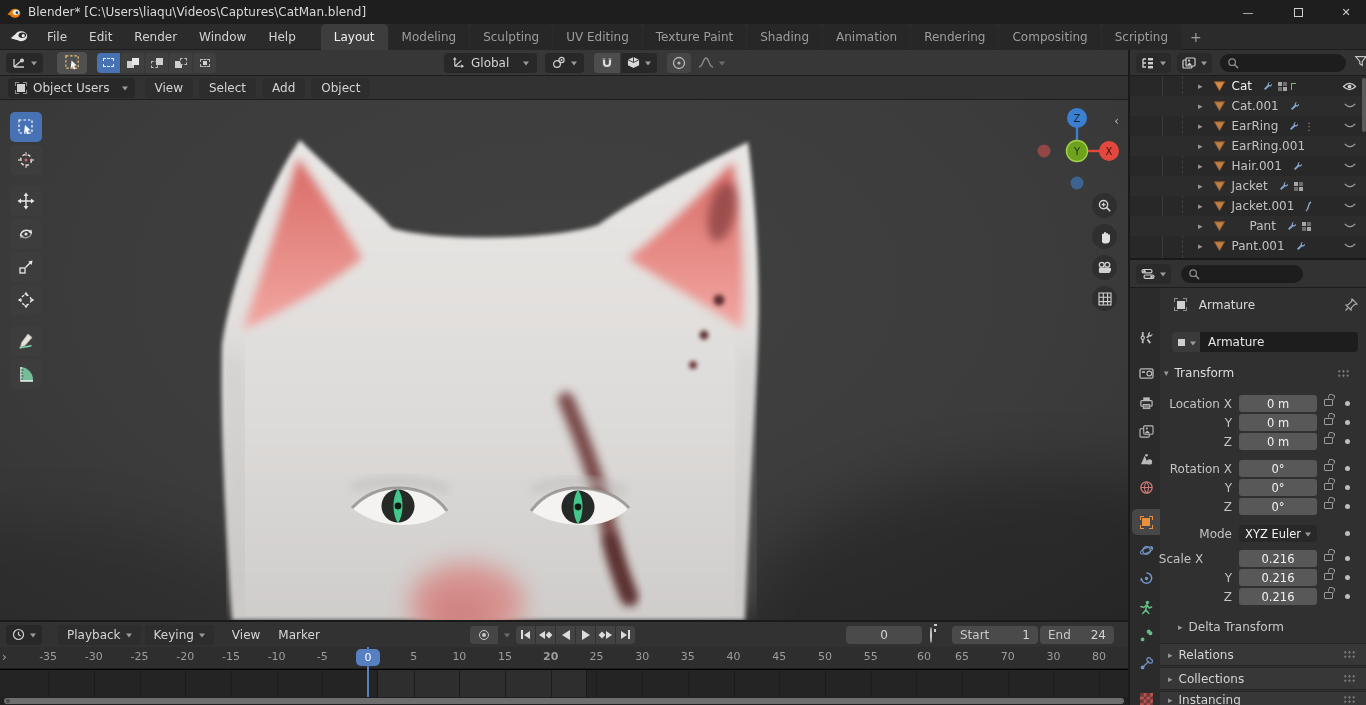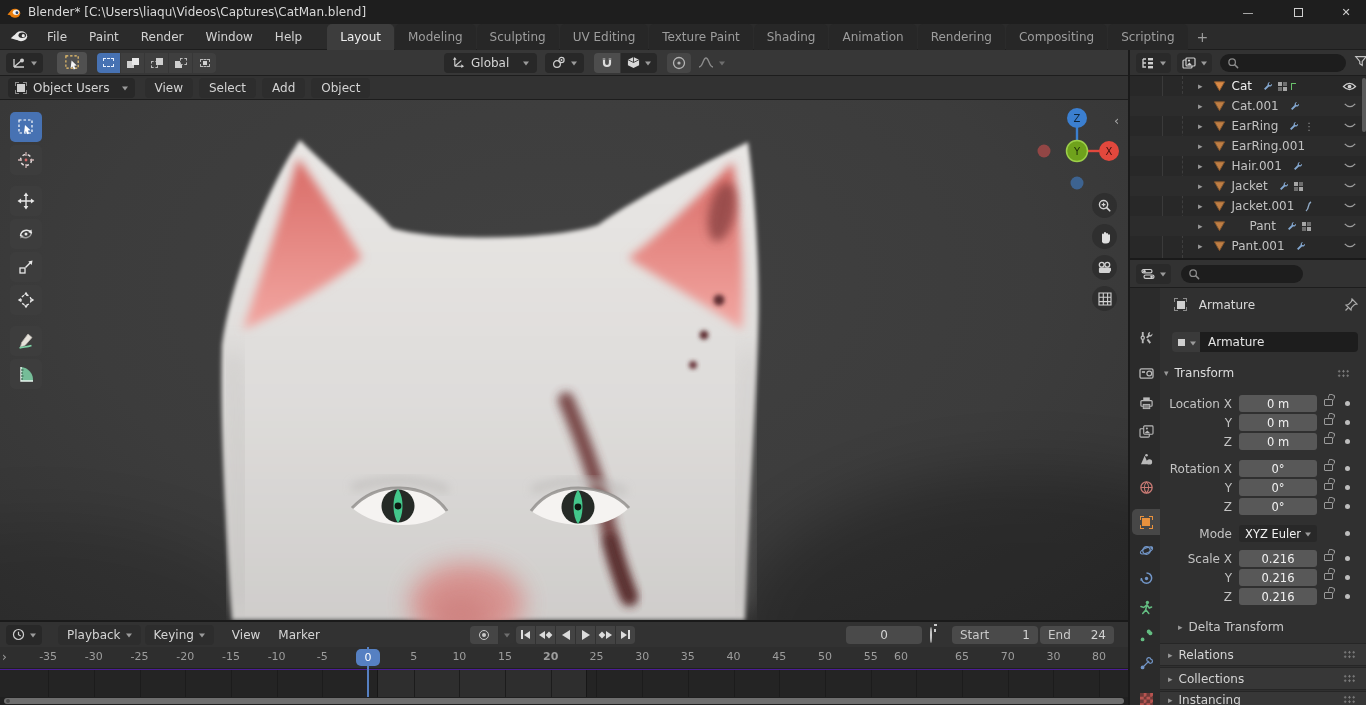--- a/index.html
+++ b/index.html
@@ -1,18 +1,18 @@
 <!DOCTYPE html>
 <html><head>
 <meta charset="utf-8">
 <style>
   *{box-sizing:border-box}
   html,body{margin:0;padding:0;background:#141414}
   body{font-family:"DejaVu Sans","Liberation Sans",sans-serif;-webkit-font-smoothing:antialiased}
-  #app{position:relative;width:1366px;height:705px;background:#4c1d95;color:#d6d6d6;font-size:12px;overflow:hidden;user-select:none}
+  #app{position:relative;width:1366px;height:705px;background:#000000;color:#d6d6d6;font-size:12px;overflow:hidden;user-select:none}
   .abs{position:absolute}
   .row{display:flex;align-items:center}
   .nw{white-space:nowrap}
   .btn{background:#282828;border-radius:4px;display:inline-flex;align-items:center;justify-content:center;color:#d4d4d4;white-space:nowrap}
   .caret{width:0;height:0;border:3.5px solid transparent;border-top:4.5px solid #9b9b9b;margin-left:5px;transform:translateY(2.5px)}
   .caret.dim{border-top-color:#6e6e6e}
   
   .titlebar{position:absolute;left:0;top:0;width:1366px;height:24px;background:#1e1e1e;display:flex;align-items:center;padding:0 6px;color:#d9d9d9}
   .winbtn{position:absolute;top:0;height:24px;width:40px;display:flex;align-items:center;justify-content:center;color:#cfcfcf;font-size:11px}
   .maxbox{width:9px;height:9px;border:1px solid #cfcfcf}
@@ -109,21 +109,21 @@
   <div class="topbar">
     <span style="padding:0 8px 0 10px">
       <svg width="18" height="14" viewBox="0 0 22 16">
         <path d="M1 12 C5 7 10 5 16 4 L8 14z" fill="#e9e9e9"></path>
         <ellipse cx="13.5" cy="9.5" rx="7.5" ry="6" fill="#e9e9e9"></ellipse>
         <ellipse cx="15" cy="8.2" rx="4.6" ry="3.4" fill="#2b2b2b"></ellipse>
         <circle cx="16.2" cy="8.8" r="1.9" fill="#e9e9e9"></circle>
       </svg>
     </span>
     <span class="menu-item">File</span>
-    <span class="menu-item">Paint</span>
+    <span class="menu-item">Edit</span>
     <span class="menu-item">Render</span>
     <span class="menu-item">Window</span>
     <span class="menu-item">Help</span>
     <div class="row" style="margin-left:14px">
       <span class="ws-tab active">Layout</span>
       <span class="ws-tab">Modeling</span>
       <span class="ws-tab">Sculpting</span>
       <span class="ws-tab">UV Editing</span>
       <span class="ws-tab">Texture Paint</span>
       <span class="ws-tab">Shading</span>
@@ -841,21 +841,21 @@
     <span class="lock" style="top:242px"></span>
       <span class="kdot" style="top:244px"></span>
 
     <span class="plabel" style="left:0;top:267px;width:102px;text-align:right">Mode</span>
     <span class="pfield dark" style="top:265px">
         <span>XYZ Euler</span>
         <span class="caret" style="margin:0"></span>
       </span>
     <span class="kdot" style="top:271px"></span>
 
-    <span class="plabel" style="left:0;top:292px;width:102px;text-align:right">Scale X</span>
+    <span class="plabel" style="left:0;top:292px;width:102px;text-align:center">Scale X</span>
     <span class="pfield" style="top:290px">0.216</span>
     <span class="lock" style="top:294px"></span>
       <span class="kdot" style="top:296px"></span>
 
     <span class="plabel" style="left:0;top:311px;width:102px;text-align:right">Y</span>
     <span class="pfield" style="top:309px">0.216</span>
     <span class="lock" style="top:313px"></span>
       <span class="kdot" style="top:315px"></span>
 
     <span class="plabel" style="left:0;top:330px;width:102px;text-align:right">Z</span>
@@ -963,21 +963,21 @@
       <span class="tick-label" style="left: 459.39px;">10</span>
       <span class="tick-label" style="left: 505.085px;">15</span>
       <span class="tick-label" style="left: 550.78px; font-weight: bold;">20</span>
       <span class="tick-label" style="left: 596.475px;">25</span>
       <span class="tick-label" style="left: 642.17px;">30</span>
       <span class="tick-label" style="left: 687.865px;">35</span>
       <span class="tick-label" style="left: 733.56px;">40</span>
       <span class="tick-label" style="left: 779.255px;">45</span>
       <span class="tick-label" style="left: 824.95px;">50</span>
       <span class="tick-label" style="left: 870.645px;">55</span>
-      <span class="tick-label" style="left: 901px;">60</span>
+      <span class="tick-label" style="left: 924px;">60</span>
       <span class="tick-label" style="left: 962.035px;">65</span>
       <span class="tick-label" style="left: 1007.73px;">70</span>
       <span class="tick-label" style="left: 1053.42px;">30</span>
       <span class="tick-label" style="left: 1099.12px;">80</span>
     </div>
   <div class="tl-body">
     <div style="position: absolute; top: 0px; bottom: 0px; background: rgb(46, 46, 46); border-left: 1px solid rgb(23, 23, 23); border-right: 1px solid rgb(23, 23, 23); left: 377.139px; width: 210.197px;"></div>
   <div class="gridline" style="left: 48px;"></div>
       <div class="gridline" style="left: 94px;"></div>
       <div class="gridline" style="left: 140px;"></div>

